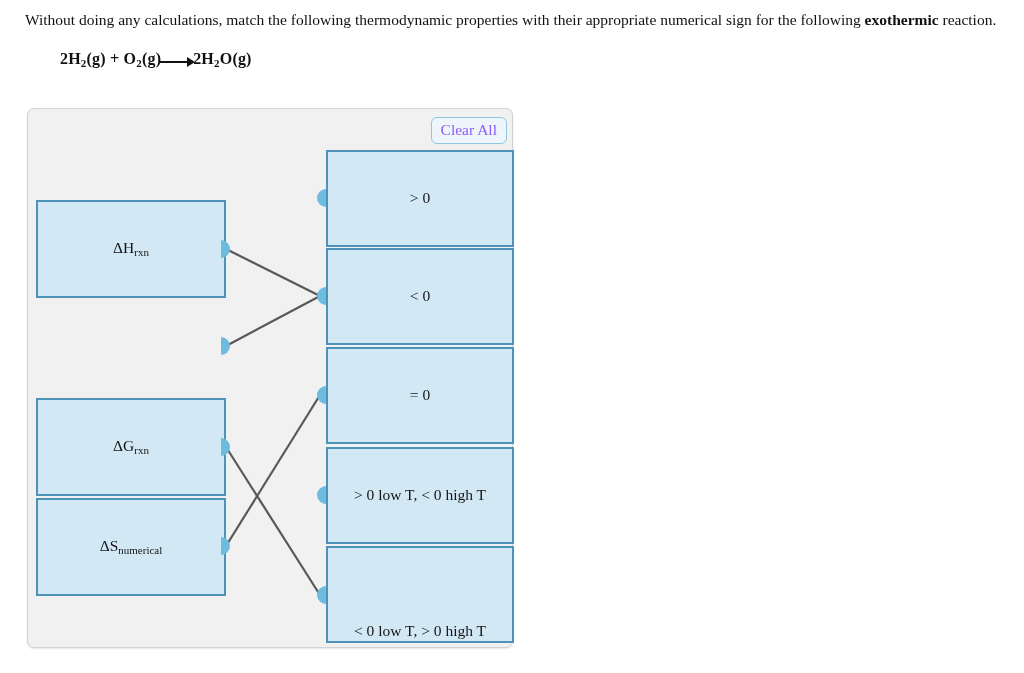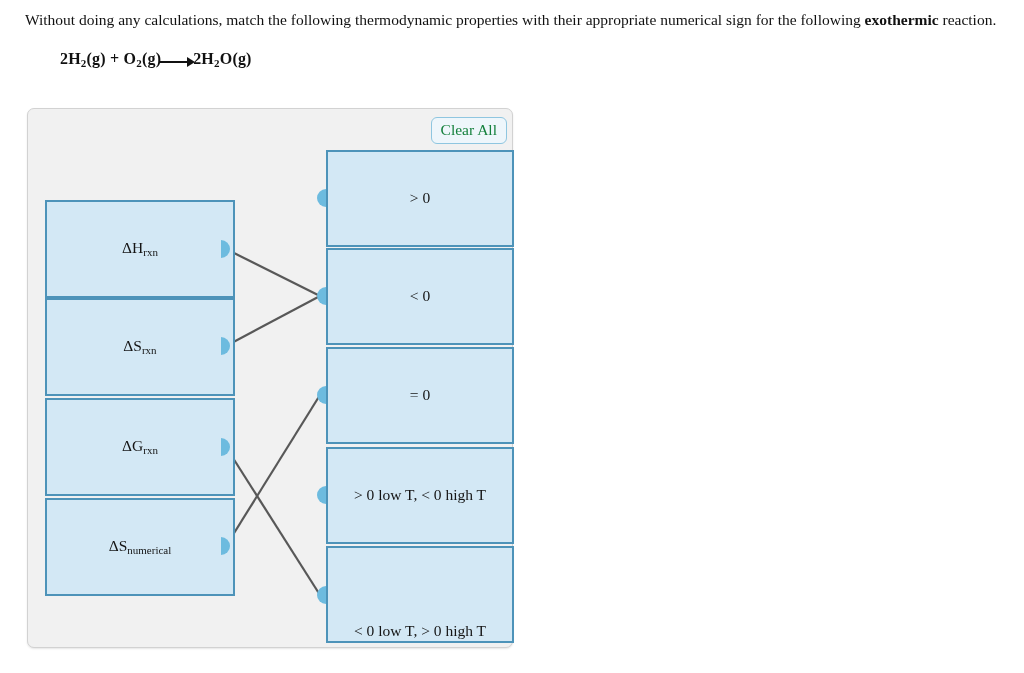--- a/index.html
+++ b/index.html
@@ -78,42 +78,42 @@
     box-sizing: border-box;
   }
 
   #clear-all {
     position: absolute;
     right: 5px;
     top: 8px;
     padding: 3px 9px 4px 9px;
     font-family: "Liberation Serif", "DejaVu Serif", serif;
     font-size: 15.5px;
-    color: #15803d;
+    color: #8b5cf6;
     background: #eef6fb;
     border: 1px solid #8fc6e0;
     border-radius: 6px;
     cursor: pointer;
     line-height: 18px;
   }
 
   
   .tile {
     position: absolute;
     background: #d3e8f5;
     border: 2px solid #4d93b9;
     box-sizing: border-box;
     display: flex;
     align-items: center;
     justify-content: center;
     font-size: 15.5px;
     color: #141414;
     cursor: pointer;
   }
-  .tile.left  { left: 17px;   width: 190px; }
+  .tile.left  { left: 8px;   width: 190px; }
   .tile.right { left: 298px; width: 188px; }
 
   .tile .lbl { position: relative; top: -1px; }
   .tile .lbl sub {
     font-size: 11px;
     vertical-align: -3px;
   }
 
   
   .knob {
@@ -164,23 +164,20 @@
     <line x1="198" y1="338" x2="292" y2="486"></line>
 
     <line x1="198" y1="437" x2="292" y2="286"></line>
   </svg>
 
   <div class="tile left" style="top:91px;height:98px;">
     <span class="lbl"><span>ΔH</span><sub>rxn</sub></span>
   </div>
   <div class="knob out" style="top:131px;"></div>
 
-  <div class="tile left" style="top:189px;height:98px;">
-    <span class="lbl"><span>ΔS</span><sub>rxn</sub></span>
-  </div>
   <div class="knob out" style="top:228px;"></div>
 
   <div class="tile left" style="top:289px;height:98px;font-family:Liberation Serif, serif;">
     <span class="lbl"><span>ΔG</span><sub>rxn</sub></span>
   </div>
   <div class="knob out" style="top:329px;"></div>
 
   <div class="tile left" style="top:389px;height:98px;">
     <span class="lbl"><span>ΔS</span><sub>numerical</sub></span>
   </div>

